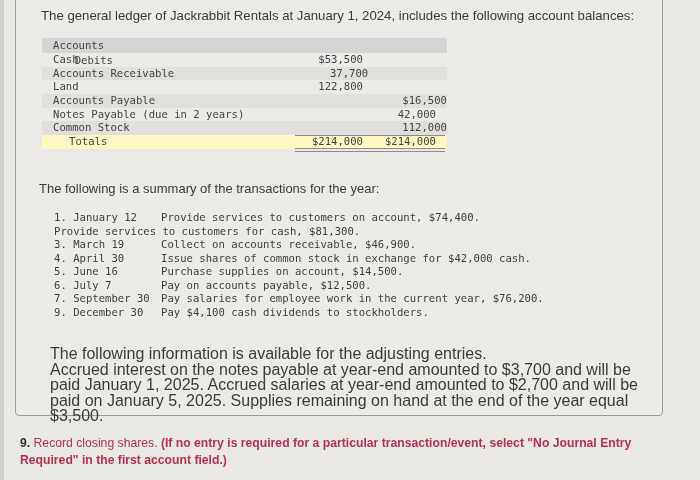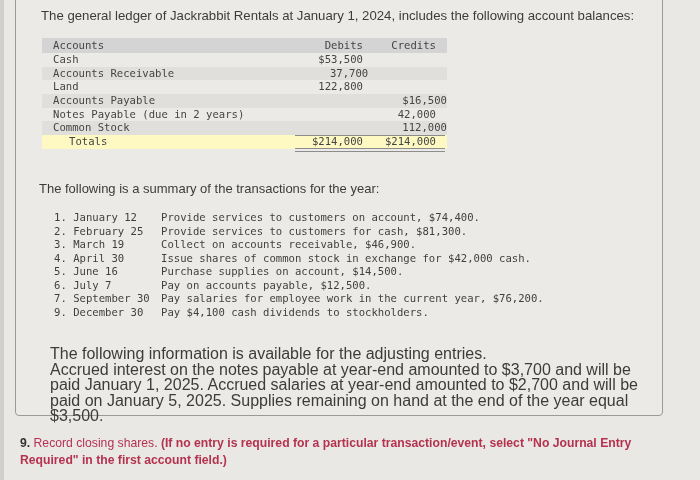--- a/index.html
+++ b/index.html
@@ -23,21 +23,21 @@
   .intro {
     position: absolute; left: 41px; top: 8px;
     font-size: 13.2px; color: #3c3c3c; white-space: nowrap;
   }
   .ledger {
     position: absolute; left: 42px; top: 38px; width: 405px;
     font-family: "DejaVu Sans Mono", monospace; font-size: 10.6px; color: #444;
   }
   .ledger .row { height: 13.7px; line-height: 13.7px; display: flex; position: relative; }
   .ledger .row.band { background: #e0dfdc; gap: 6px; }
-  .ledger .row.head { background: #d4d4d4; height: 15px; line-height: 15px; }
+  .ledger .row.head { background: #d4d4d4; height: 15px; line-height: 15px; flex-direction: column; }
   .ledger .acct { width: 250px; padding-left: 11px; box-sizing: border-box; white-space: pre; }
   .ledger .deb { width: 71px; text-align: right; }
   .ledger .cred { width: 73px; text-align: right; }
   .ledger .row.head .deb { text-align: right; }
   .ledger .row.total .acct { padding-left: 27px; }
   .ledger .row.total { background: #fef9c3; align-items: center; }
   .ledger .line-top {
     position: absolute; left: 253px; top: 0; width: 150px; border-top: 1px solid #8c8c8c;
   }
   .ledger .line-bottom {
@@ -120,21 +120,20 @@
 </div>
 
 <div class="summary-intro">The following is a summary of the transactions for the year:</div>
 
 <div class="txns">
   <div class="txn">
     <span class="num-date">1. January 12</span>
     <span>Provide services to customers on account, $74,400.</span>
   </div>
   <div class="txn">
-    <span class="num-date">2. February 25</span>
     <span>Provide services to customers for cash, $81,300.</span>
   </div>
   <div class="txn">
     <span class="num-date">3. March 19</span>
     <span>Collect on accounts receivable, $46,900.</span>
   </div>
   <div class="txn">
     <span class="num-date">4. April 30</span>
     <span>Issue shares of common stock in exchange for $42,000 cash.</span>
   </div>

